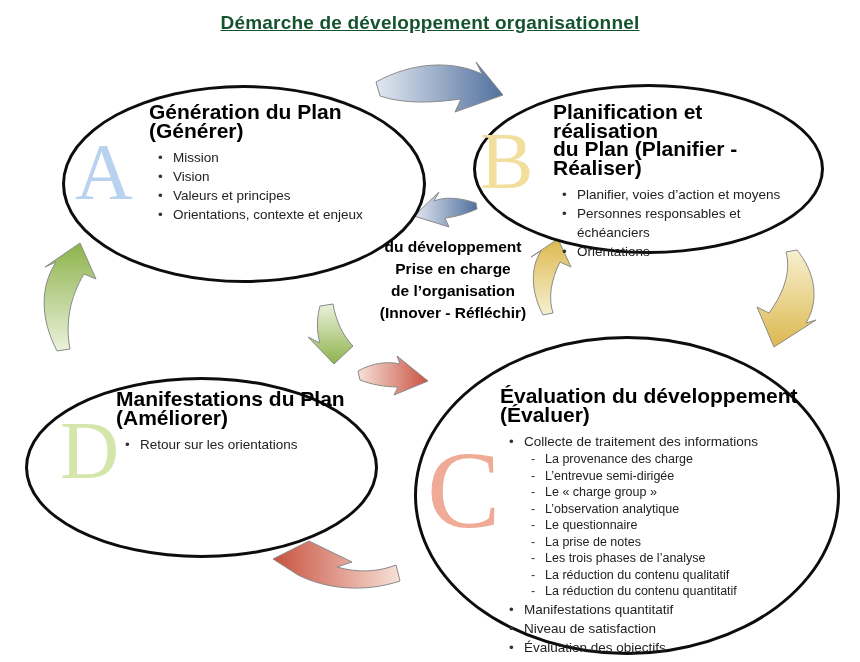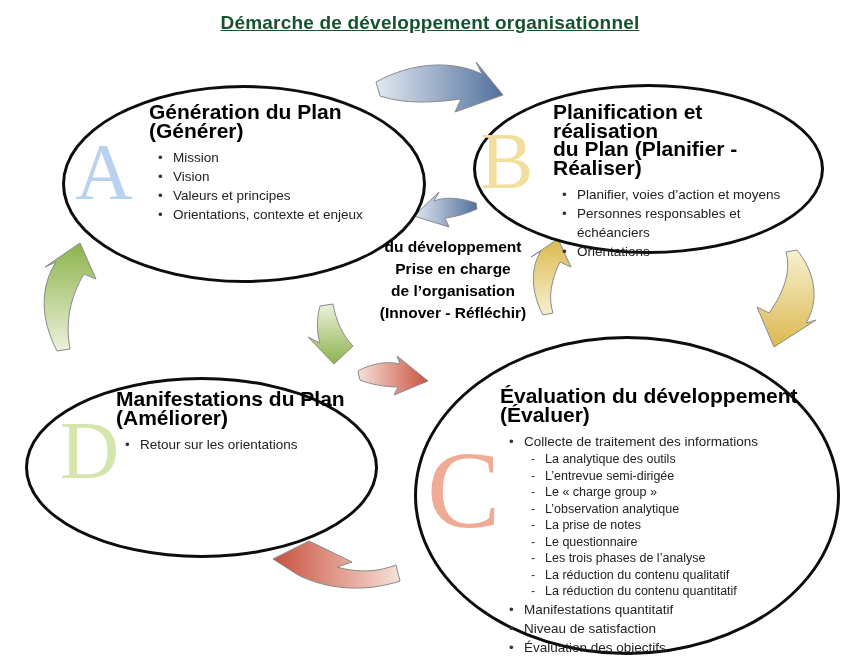--- a/index.html
+++ b/index.html
@@ -157,26 +157,26 @@
     <span class="big-letter letter-c" style="color: rgb(240, 171, 150);">C</span>
     <div class="node-content content-c">
       <div class="node-heading">Évaluation du développement</div>
       <div class="node-heading">(Évaluer)</div>
       <ul class="bullet-list">
 
           <li class="bullet-item">
             <span>Collecte de traitement des informations</span>
             <ul class="dash-list">
 
-            <li class="dash-item">La analytique des outils</li>
+            <li class="dash-item">La provenance des charge</li>
               <li class="dash-item">L’entrevue semi-dirigée</li>
               <li class="dash-item">Le « charge group »</li>
               <li class="dash-item">L’observation analytique</li>
+              <li class="dash-item">Le questionnaire</li>
               <li class="dash-item">La prise de notes</li>
-              <li class="dash-item">Le questionnaire</li>
               <li class="dash-item">Les trois phases de l’analyse</li>
               <li class="dash-item">La réduction du contenu qualitatif</li>
               <li class="dash-item">La réduction du contenu quantitatif</li>
             </ul>
           </li>
 
           <li class="bullet-item">
             <span>Manifestations quantitatif</span>
             <ul class="dash-list">
               

